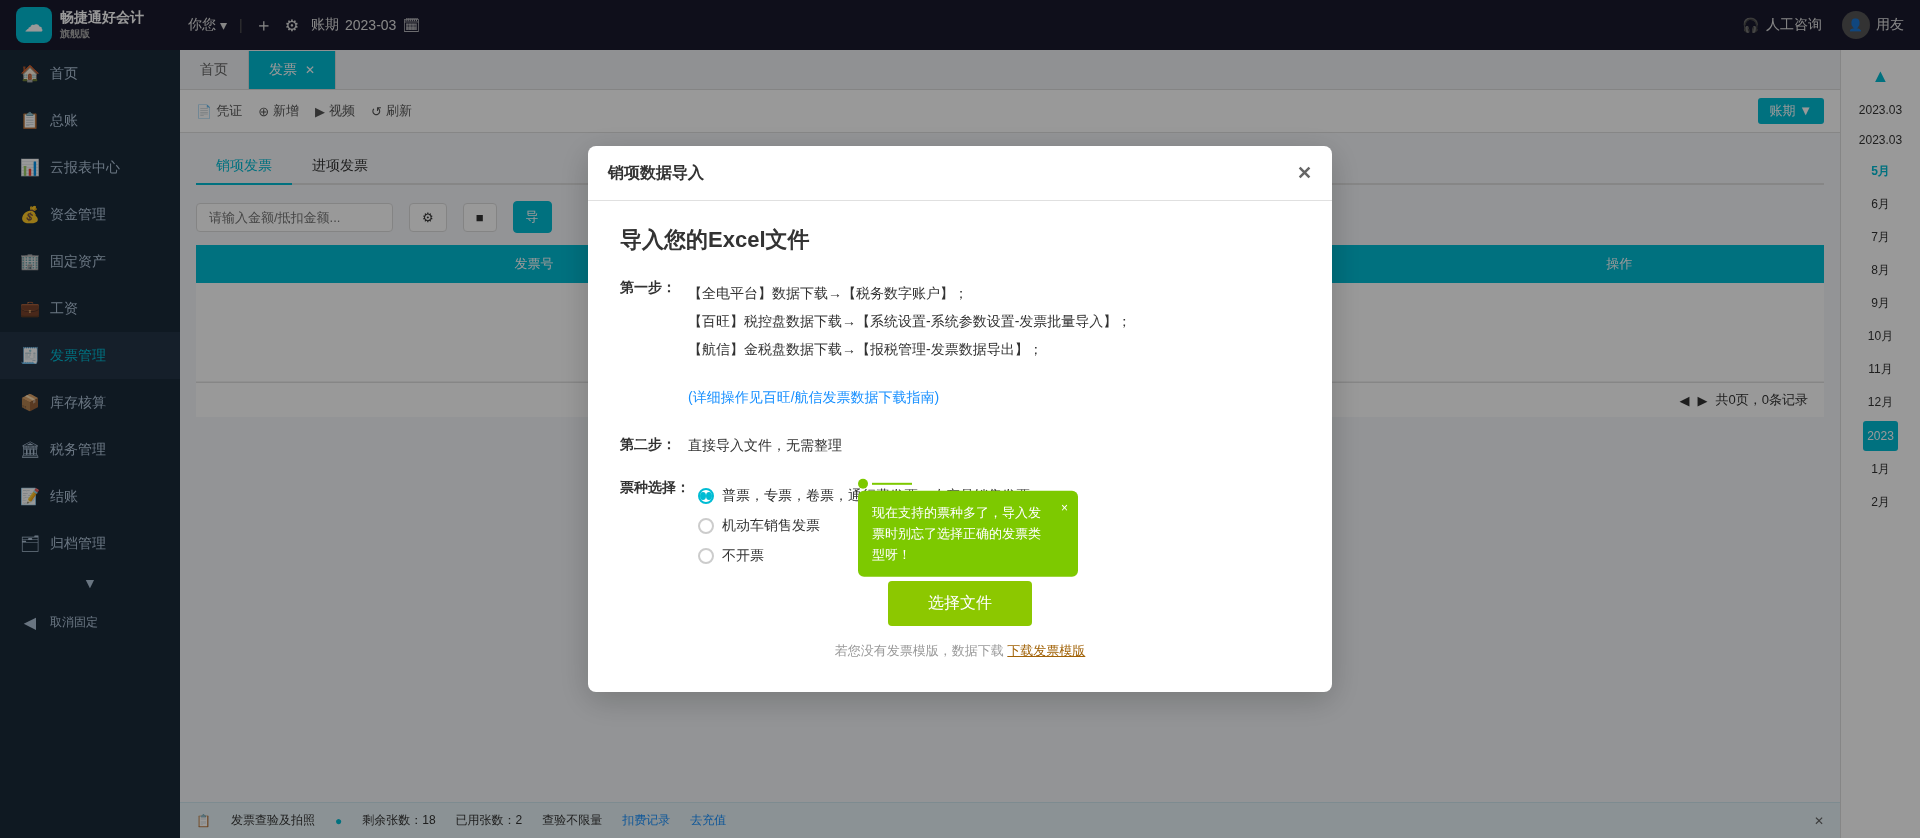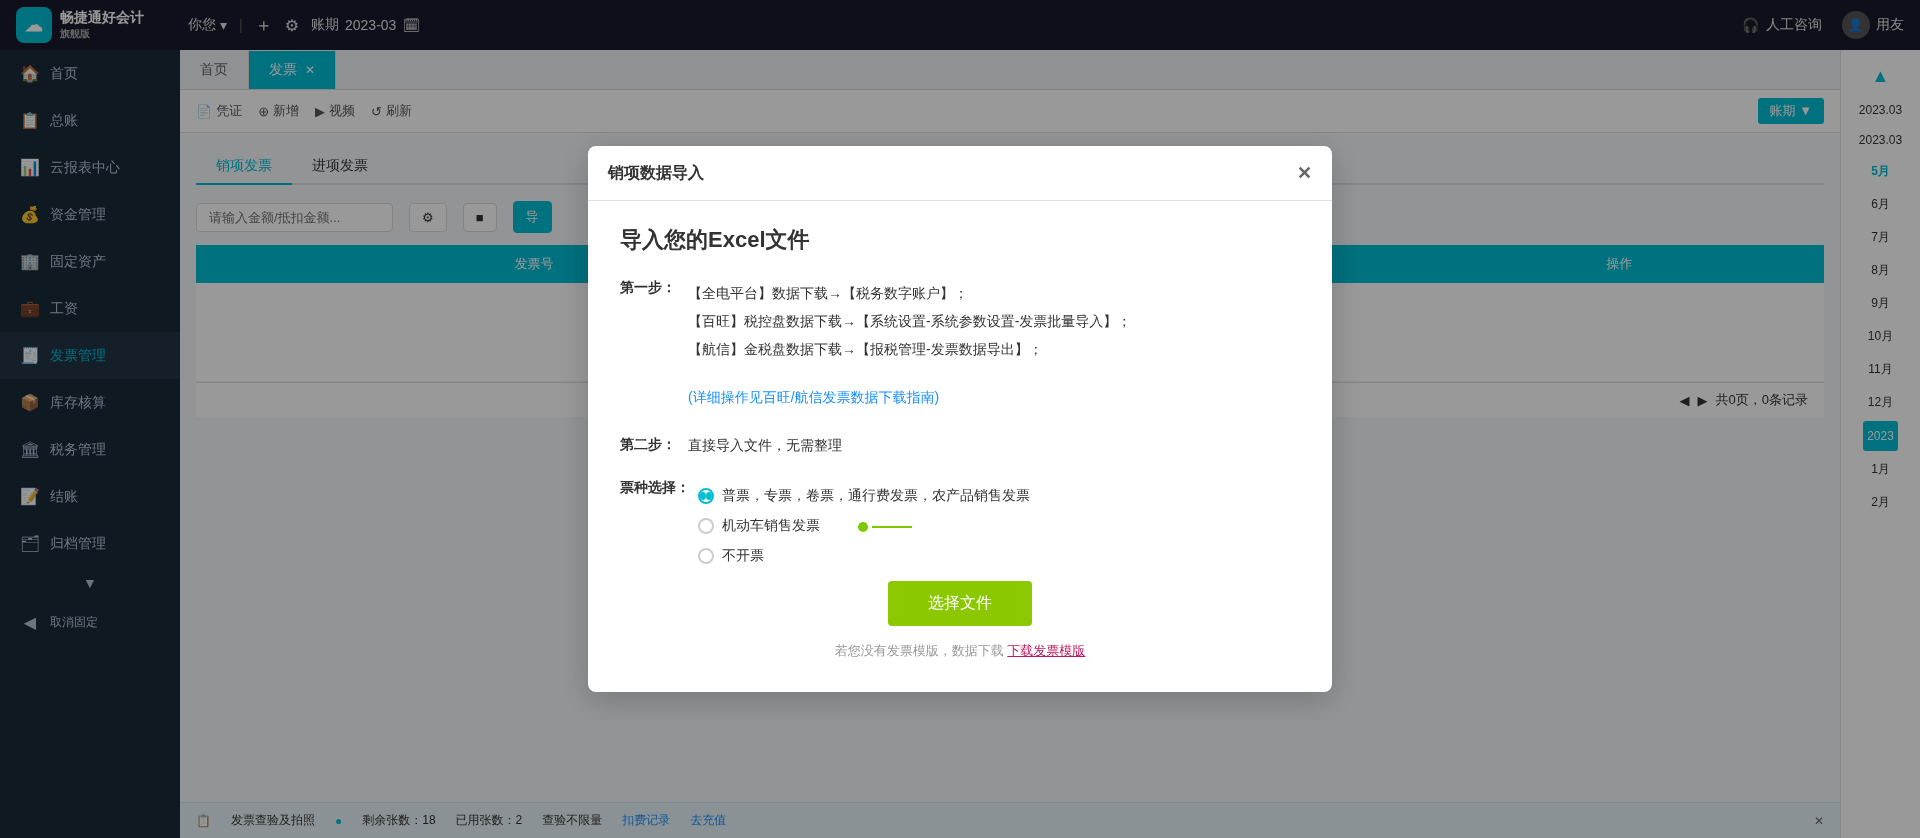--- a/index.html
+++ b/index.html
@@ -322,21 +322,21 @@
       font-size: 16px;
       cursor: pointer;
       display: block;
       margin: 9px auto 16px;
     }
     .modal-footer-text {
       text-align: center;
       font-size: 13px;
       color: #999;
     }
-    .modal-footer-link { color: #be185d; cursor: pointer; text-decoration: underline; }
+    .modal-footer-link { color: #a16207; cursor: pointer; text-decoration: underline; }
 
     
     .status-bar {
       height: 36px;
       background: #e8f4f8;
       border-top: 1px solid #d0e8f0;
       display: flex;
       align-items: center;
       padding: 0 16px;
       font-size: 12px;
@@ -620,20 +620,26 @@
             </div>
             <span>普票，专票，卷票，通行费发票，农产品销售发票</span>
           </div>
           <div class="radio-item" style="position:relative;">
             <div class="radio-circle"></div>
             <span>机动车销售发票</span>
 
             <div style="position:absolute; left:160px; top:50%; transform:translateY(-50%);">
               <div style="width:10px;height:10px;background:#7dc900;border-radius:50%;display:inline-block;vertical-align:middle;"></div>
               <div style="display:inline-block;width:40px;height:2px;background:#7dc900;vertical-align:middle;"></div>
+              <div style="display:inline-block;position:relative;">
+                <div style="background:#7dc900;color:white;border-radius:6px;padding:12px 28px 12px 14px;font-size:13px;line-height:1.6;width:220px;position:relative;">
+                  <span>现在支持的票种多了，导入发票时别忘了选择正确的发票类型呀！</span>
+                  <span style="position:absolute;top:8px;right:10px;cursor:pointer;font-size:12px;">×</span>
+                </div>
+              </div>
             </div>
           </div>
           <div class="radio-item">
             <div class="radio-circle"></div>
             <span>不开票</span>
           </div>
         </div>
       </div>
 
       <button class="select-file-btn">选择文件</button>

